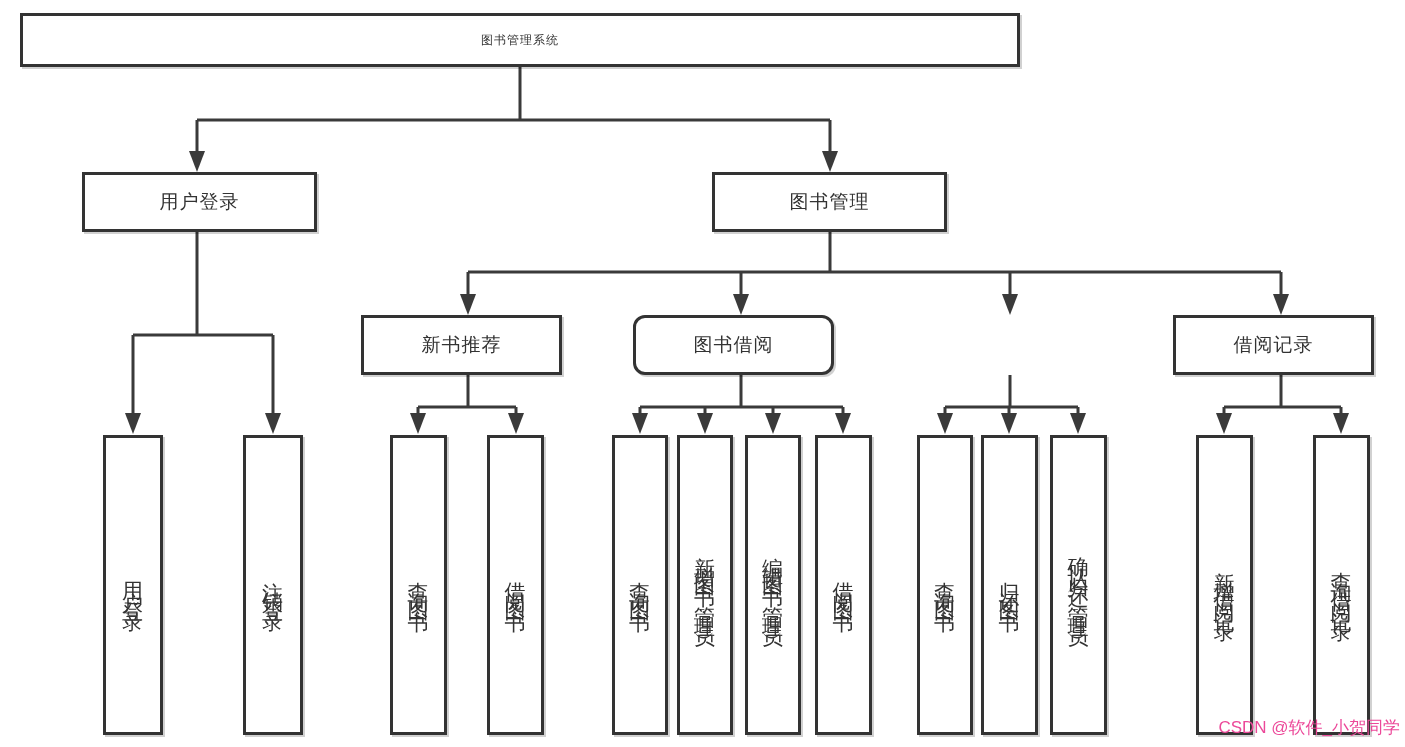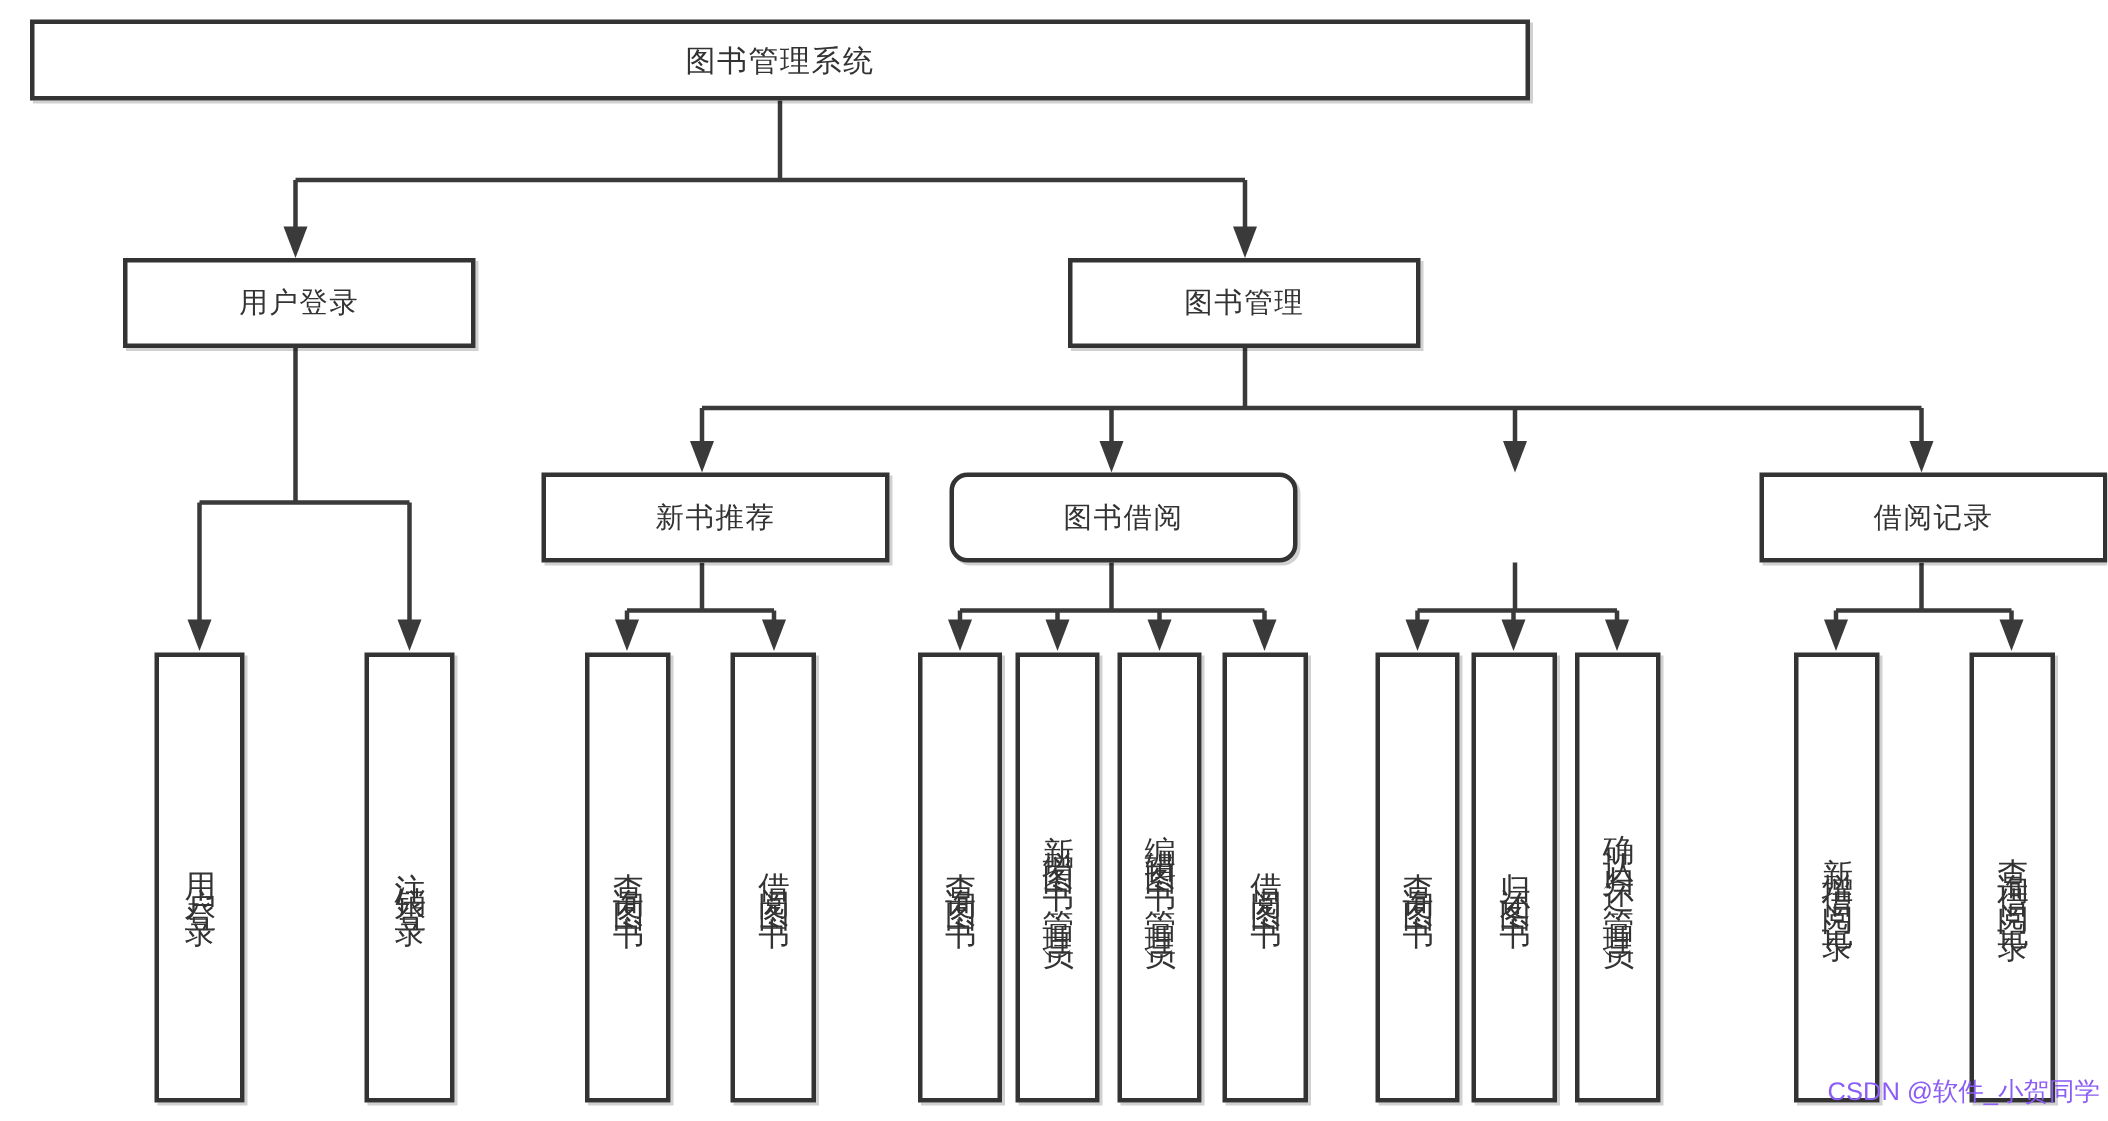--- a/index.html
+++ b/index.html
@@ -33,35 +33,35 @@
     justify-content: center;
     color: #333333;
     z-index: 1;
     box-shadow: 2px 2px 0 rgba(0,0,0,0.18);
   }
   .h-label {
     font-size: 19px;
     letter-spacing: 1px;
     white-space: nowrap;
   }
-  .root .h-label { font-size: 20px; }
+  .root .h-label { font-size: 12px; }
   .leaf span {
     writing-mode: vertical-rl;
     text-orientation: mixed;
     font-size: 21px;
     letter-spacing: 10px;
     line-height: 1;
     white-space: nowrap;
   }
   
   .root       { left: 20px;   top: 13px;  width: 1000px; height: 54px; }
   .lvl2       { top: 172px; height: 60px; width: 235px; }
   .n-user     { left: 82px;  }
   .n-mgmt     { left: 712px; }
-  .lvl3       { top: 315px; height: 60px; width: 232px; }
+  .lvl3       { top: 315px; height: 60px; width: 201px; }
   .n-newbook  { left: 361px;  }
   .n-borrow   { left: 633px; border-radius: 12px;  }
   .n-current  { left: 903px;  }
   .n-records  { left: 1173px; }
   .leaf       { top: 435px; height: 300px; width: 57px; }
   .lf-1  { left: 103px; width: 60px; }
   .lf-2  { left: 243px; width: 60px; }
   .lf-3  { left: 390px; }
   .lf-4  { left: 487px; }
   .lf-5  { left: 612px; width: 56px; }
@@ -71,21 +71,21 @@
   .lf-9  { left: 917px; width: 56px; }
   .lf-10 { left: 981px; }
   .lf-11 { left: 1050px; }
   .lf-12 { left: 1196px; }
   .lf-13 { left: 1313px; }
   #watermark {
     position: absolute;
     right: 5px;
     top: 716px;
     font-size: 17px;
-    color: #8b5cf6;
+    color: #ec4899;
     z-index: 2;
     white-space: nowrap;
   }
 </style>
 </head>
 <body>
 
 <div id="stage">
 
   <svg id="wires" viewBox="0 0 1405 747" xmlns="http://www.w3.org/2000/svg">

